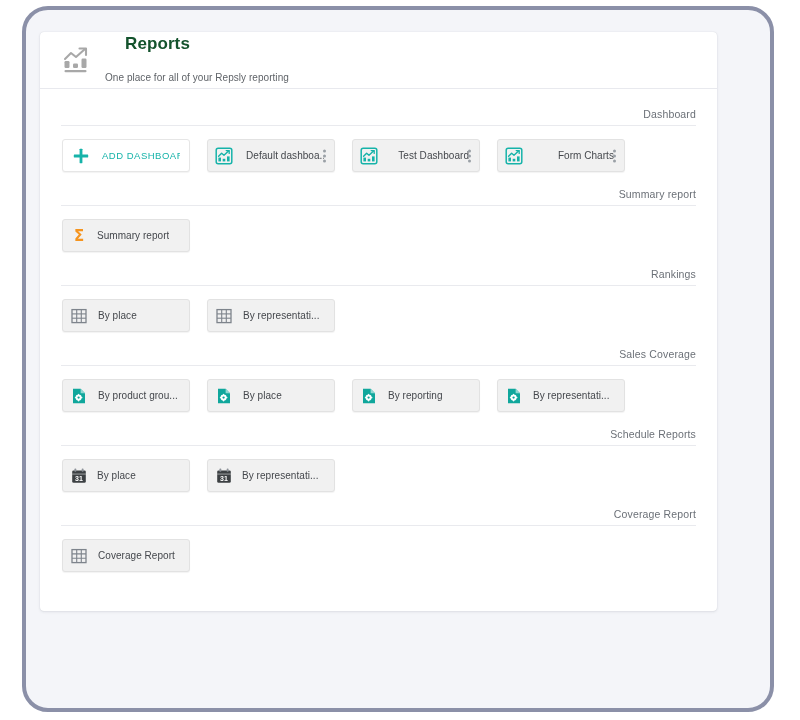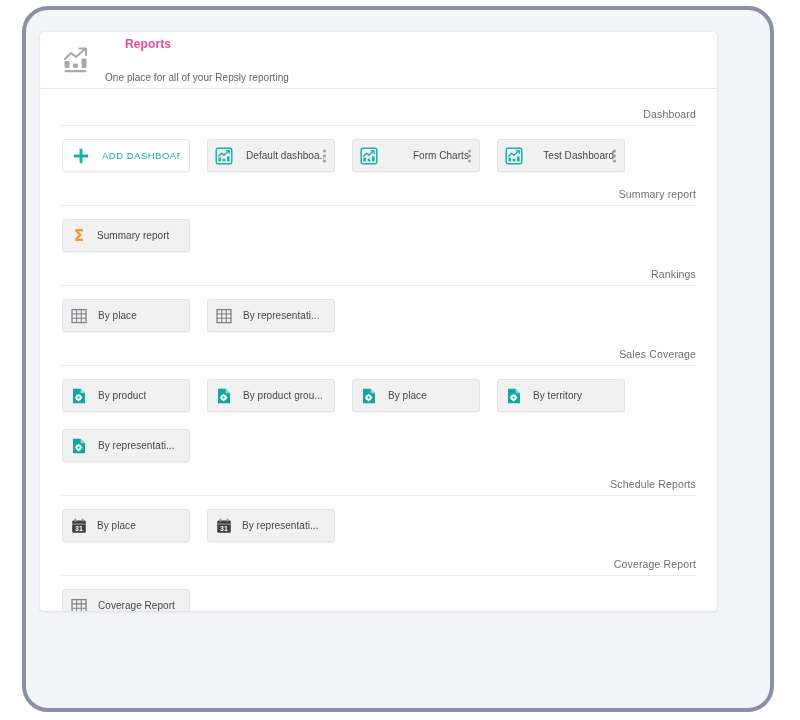--- a/index.html
+++ b/index.html
@@ -36,21 +36,21 @@
     height:57px;
     display:flex;
     align-items:center;
     padding:0 0 0 22px;
     border-bottom:1px solid #e8e9ee;
     box-sizing:border-box;
   }
   .hdr-icon{width:30px;height:30px;flex:0 0 30px;margin-right:13px;}
   .hdr-txt{display:flex;flex-direction:column;justify-content:center;}
   .hdr-title{
-    font-size:12px;font-weight:bold;color:#ec4899;letter-spacing:.1px;
+    font-size:17px;font-weight:bold;color:#14532d;letter-spacing:.1px;
     line-height:16px;
     padding-left:20px;
   }
   .hdr-sub{
     font-size:10px;color:#5f6368;line-height:14px;margin-top:19px;
     letter-spacing:.05px;
   }
 
   
   .body{padding:10px 21px 0 21px;}
@@ -160,37 +160,37 @@
             </div>
             <div class="card card-dash">
               <span class="card-ico"><svg viewBox="0 0 18 18" width="18" height="18">
                   <rect x="1.2" y="1.2" width="15.6" height="15.6" rx="2" fill="none" stroke="#16b3a9" stroke-width="1.5"></rect>
                   <polyline points="3.6,9.2 6.6,6.2 9,8.3 13.8,3.8" fill="none" stroke="#16b3a9" stroke-width="1.4" stroke-linecap="round" stroke-linejoin="round"></polyline>
                   <polyline points="11.2,3.6 14.2,3.6 14.2,6.4" fill="none" stroke="#16b3a9" stroke-width="1.3" stroke-linecap="round" stroke-linejoin="round"></polyline>
                   <rect x="3.4" y="10.6" width="2.6" height="3.8" fill="#16b3a9"></rect>
                   <rect x="7.7" y="11.8" width="2.6" height="2.6" fill="#16b3a9"></rect>
                   <rect x="12" y="9.4" width="2.6" height="5" fill="#16b3a9"></rect>
                 </svg></span>
-              <span class="card-label">Form Charts</span>
+              <span class="card-label">Test Dashboard</span>
               <span class="kebab">
                 <i></i>
                 <i></i>
                 <i></i>
               </span>
             </div>
             <div class="card card-dash">
               <span class="card-ico"><svg viewBox="0 0 18 18" width="18" height="18">
                   <rect x="1.2" y="1.2" width="15.6" height="15.6" rx="2" fill="none" stroke="#16b3a9" stroke-width="1.5"></rect>
                   <polyline points="3.6,9.2 6.6,6.2 9,8.3 13.8,3.8" fill="none" stroke="#16b3a9" stroke-width="1.4" stroke-linecap="round" stroke-linejoin="round"></polyline>
                   <polyline points="11.2,3.6 14.2,3.6 14.2,6.4" fill="none" stroke="#16b3a9" stroke-width="1.3" stroke-linecap="round" stroke-linejoin="round"></polyline>
                   <rect x="3.4" y="10.6" width="2.6" height="3.8" fill="#16b3a9"></rect>
                   <rect x="7.7" y="11.8" width="2.6" height="2.6" fill="#16b3a9"></rect>
                   <rect x="12" y="9.4" width="2.6" height="5" fill="#16b3a9"></rect>
                 </svg></span>
-              <span class="card-label">Test Dashboard</span>
+              <span class="card-label">Form Charts</span>
               <span class="kebab">
                 <i></i>
                 <i></i>
                 <i></i>
               </span>
             </div>
           </div>
         </div>
         <div class="section">
           <div class="sec-label">Summary report</div>
@@ -238,72 +238,59 @@
               <span class="card-ico"><svg viewBox="0 0 18 18" width="18" height="18">
                   <path d="M3 1.8h7.6L15 6.2v10H3z" fill="#10a79c"></path>
                   <path d="M10.6 1.8 15 6.2h-4.4z" fill="#8fd9d3"></path>
                   <circle cx="8.6" cy="10.6" r="3.1" fill="#ffffff"></circle>
                   <circle cx="8.6" cy="10.6" r="1.15" fill="#10a79c"></circle>
                   <rect x="8.1" y="6.9" width="1" height="1.5" fill="#ffffff"></rect>
                   <rect x="8.1" y="12.9" width="1" height="1.5" fill="#ffffff"></rect>
                   <rect x="4.9" y="10.1" width="1.5" height="1" fill="#ffffff"></rect>
                   <rect x="10.9" y="10.1" width="1.5" height="1" fill="#ffffff"></rect>
                 </svg></span>
-              <span class="card-label">By product</span>
+              <span class="card-label">By product grou...</span>
             </div>
             <div class="card card-sales">
               <span class="card-ico"><svg viewBox="0 0 18 18" width="18" height="18">
                   <path d="M3 1.8h7.6L15 6.2v10H3z" fill="#10a79c"></path>
                   <path d="M10.6 1.8 15 6.2h-4.4z" fill="#8fd9d3"></path>
                   <circle cx="8.6" cy="10.6" r="3.1" fill="#ffffff"></circle>
                   <circle cx="8.6" cy="10.6" r="1.15" fill="#10a79c"></circle>
                   <rect x="8.1" y="6.9" width="1" height="1.5" fill="#ffffff"></rect>
                   <rect x="8.1" y="12.9" width="1" height="1.5" fill="#ffffff"></rect>
                   <rect x="4.9" y="10.1" width="1.5" height="1" fill="#ffffff"></rect>
                   <rect x="10.9" y="10.1" width="1.5" height="1" fill="#ffffff"></rect>
                 </svg></span>
-              <span class="card-label">By product grou...</span>
+              <span class="card-label">By place</span>
             </div>
             <div class="card card-sales">
               <span class="card-ico"><svg viewBox="0 0 18 18" width="18" height="18">
                   <path d="M3 1.8h7.6L15 6.2v10H3z" fill="#10a79c"></path>
                   <path d="M10.6 1.8 15 6.2h-4.4z" fill="#8fd9d3"></path>
                   <circle cx="8.6" cy="10.6" r="3.1" fill="#ffffff"></circle>
                   <circle cx="8.6" cy="10.6" r="1.15" fill="#10a79c"></circle>
                   <rect x="8.1" y="6.9" width="1" height="1.5" fill="#ffffff"></rect>
                   <rect x="8.1" y="12.9" width="1" height="1.5" fill="#ffffff"></rect>
                   <rect x="4.9" y="10.1" width="1.5" height="1" fill="#ffffff"></rect>
                   <rect x="10.9" y="10.1" width="1.5" height="1" fill="#ffffff"></rect>
                 </svg></span>
-              <span class="card-label">By place</span>
+              <span class="card-label">By reporting</span>
             </div>
             <div class="card card-sales">
               <span class="card-ico"><svg viewBox="0 0 18 18" width="18" height="18">
                   <path d="M3 1.8h7.6L15 6.2v10H3z" fill="#10a79c"></path>
                   <path d="M10.6 1.8 15 6.2h-4.4z" fill="#8fd9d3"></path>
                   <circle cx="8.6" cy="10.6" r="3.1" fill="#ffffff"></circle>
                   <circle cx="8.6" cy="10.6" r="1.15" fill="#10a79c"></circle>
                   <rect x="8.1" y="6.9" width="1" height="1.5" fill="#ffffff"></rect>
                   <rect x="8.1" y="12.9" width="1" height="1.5" fill="#ffffff"></rect>
                   <rect x="4.9" y="10.1" width="1.5" height="1" fill="#ffffff"></rect>
                   <rect x="10.9" y="10.1" width="1.5" height="1" fill="#ffffff"></rect>
                 </svg></span>
-              <span class="card-label">By territory</span>
-            </div>
-            <div class="card card-sales">
-              <span class="card-ico"><svg viewBox="0 0 18 18" width="18" height="18">
-                  <path d="M3 1.8h7.6L15 6.2v10H3z" fill="#10a79c"></path>
-                  <path d="M10.6 1.8 15 6.2h-4.4z" fill="#8fd9d3"></path>
-                  <circle cx="8.6" cy="10.6" r="3.1" fill="#ffffff"></circle>
-                  <circle cx="8.6" cy="10.6" r="1.15" fill="#10a79c"></circle>
-                  <rect x="8.1" y="6.9" width="1" height="1.5" fill="#ffffff"></rect>
-                  <rect x="8.1" y="12.9" width="1" height="1.5" fill="#ffffff"></rect>
-                  <rect x="4.9" y="10.1" width="1.5" height="1" fill="#ffffff"></rect>
-                  <rect x="10.9" y="10.1" width="1.5" height="1" fill="#ffffff"></rect>
-                </svg></span>
               <span class="card-label">By representati...</span>
             </div>
           </div>
         </div>
         <div class="section">
           <div class="sec-label">Schedule Reports</div>
           <div class="sec-rule"></div>
           <div class="cards">
             <div class="card card-schedule">
               <span class="card-ico"><svg viewBox="0 0 18 18" width="18" height="18">

